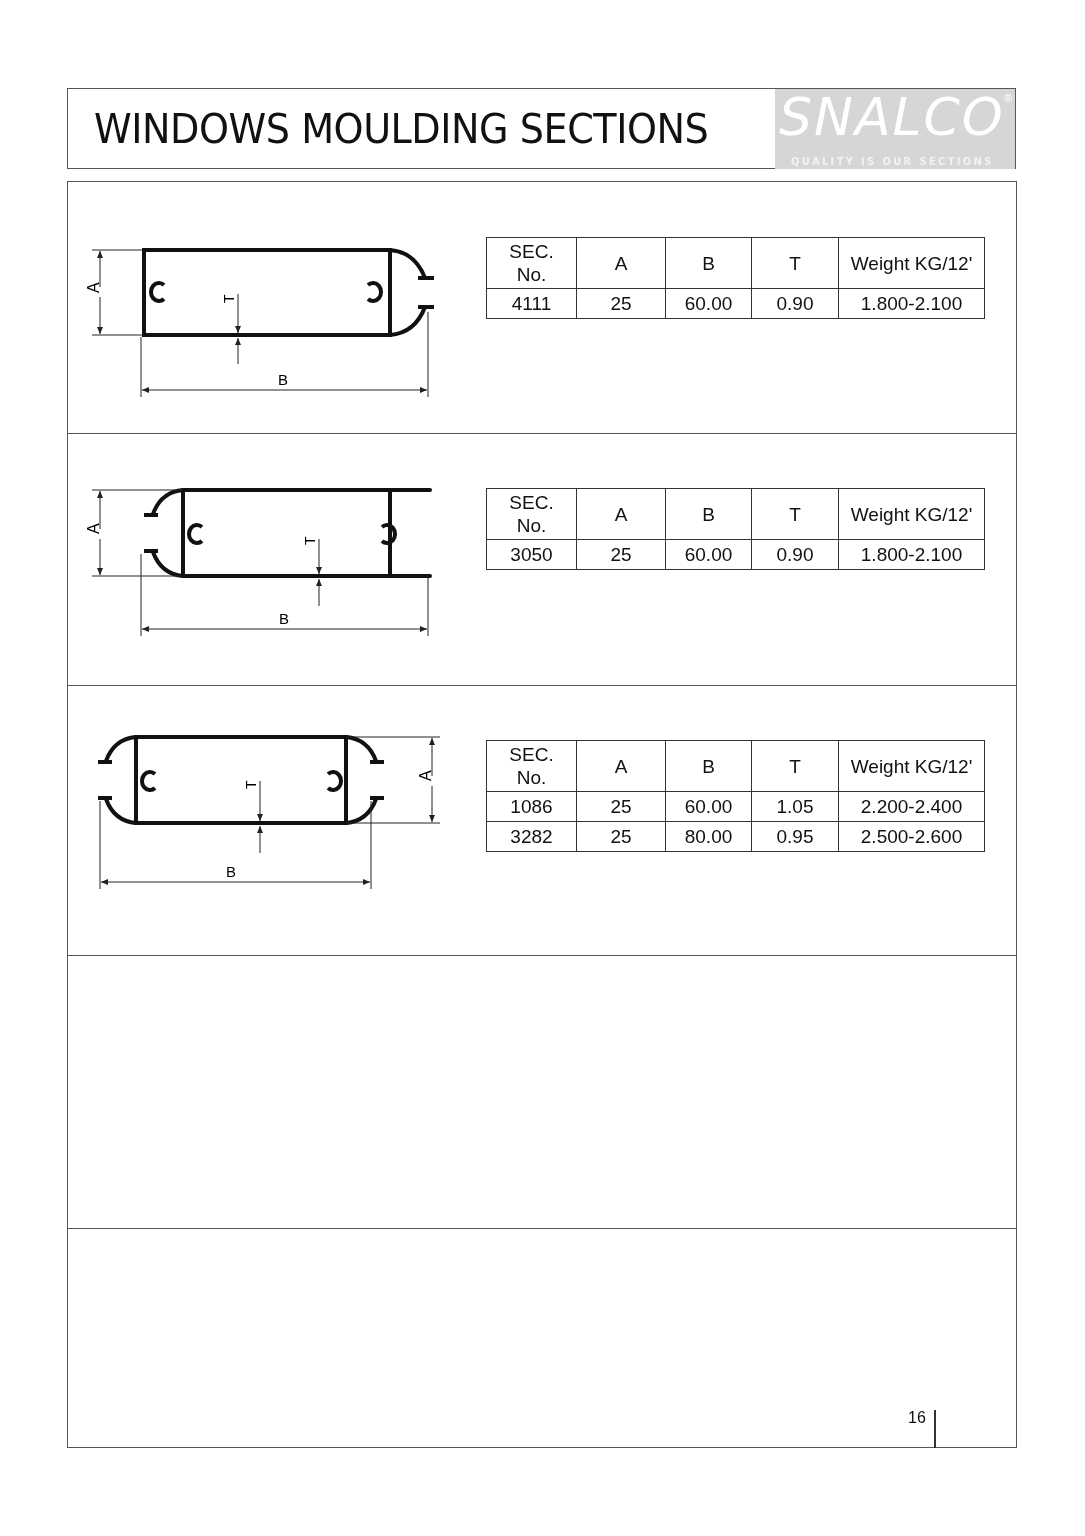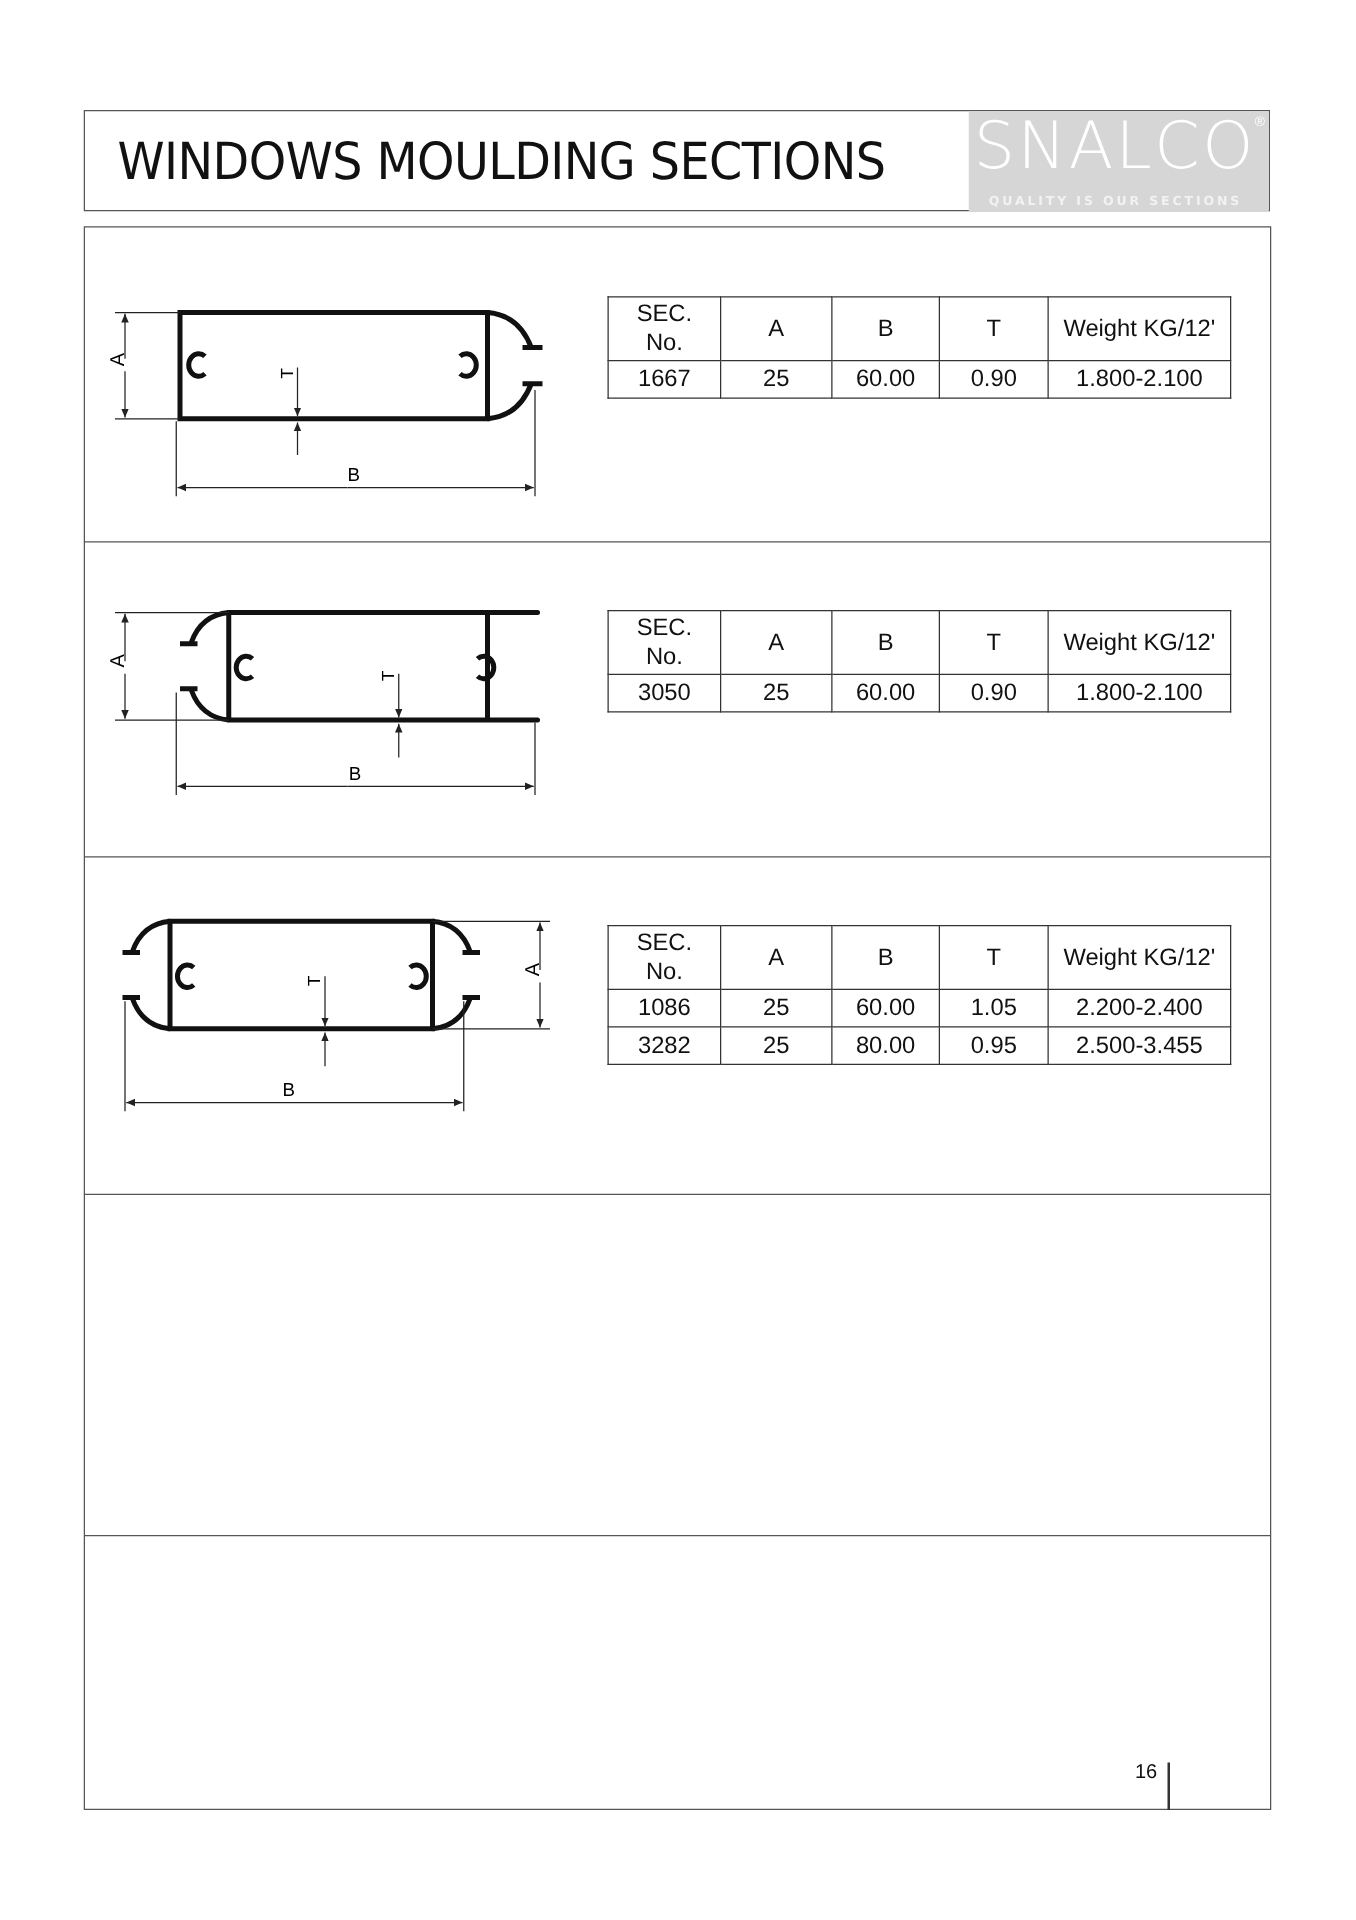--- a/index.html
+++ b/index.html
@@ -1,20 +1,20 @@
 <!DOCTYPE html>
 <html><head>
   <meta charset="utf-8">
   <style>
     html, body { margin:0; padding:0; background:#ffffff; }
     body { width:1085px; height:1536px; position:relative; font-family:"Liberation Sans", sans-serif; color:#111; overflow:hidden; }
     .title-box { position:absolute; left:67px; top:88px; width:949px; height:81px; border:1.5px solid #555; box-sizing:border-box; background:#fff; }
     .title-text { position:absolute; left:26px; top:16px; font-family:"DejaVu Sans", sans-serif; font-size:41px; font-weight:normal; letter-spacing:-0.5px; color:#111; transform:scaleX(0.93); transform-origin:left top; white-space:nowrap; }
     .logo { position:absolute; right:0; top:0; width:240px; height:80px; background:#d6d6d6; }
-    .logo-word { position:absolute; left:4px; top:-2px; font-family:"DejaVu Sans", sans-serif; font-size:52px; font-weight:200; color:#ffffff; letter-spacing:2px; white-space:nowrap; }
+    .logo-word { position:absolute; left:4px; top:-2px; font-family:"DejaVu Sans", sans-serif; font-size:52px; font-weight:200; color:#ffffff; letter-spacing:2px; white-space:nowrap;font-style:italic; }
     .logo-reg { position:absolute; right:3px; top:3px; font-size:11px; color:#ffffff; }
     .logo-tag { position:absolute; left:16px; bottom:2px; font-family:"DejaVu Sans", sans-serif; font-size:10px; font-weight:bold; color:#f2f2f2; letter-spacing:2.3px; white-space:nowrap; }
     .main-box { position:absolute; left:67px; top:181px; width:950px; height:1267px; border:1.5px solid #555; box-sizing:border-box; }
     .section { position:absolute; left:0; width:100%; border-bottom:1.5px solid #555; box-sizing:border-box; }
     .section.last { border-bottom:none; }
     .diagram { position:absolute; }
     table.spec { position:absolute; border-collapse:collapse; font-family:"Liberation Sans", sans-serif; font-size:19px; color:#111; }
     table.spec td, table.spec th { border:1.5px solid #333; text-align:center; font-weight:normal; padding:0; }
     table.spec th { height:50px; line-height:23px; }
     table.spec td { height:29px; }
@@ -73,21 +73,21 @@
     <table class="spec" style="left:418px; top:55px;">
       <tbody>
           <tr>
         <th class="col-sec"><span>SEC.</span><br><span>No.</span></th>
         <th class="col-a">A</th>
         <th class="col-b">B</th>
         <th class="col-t">T</th>
         <th class="col-w">Weight KG/12'</th>
       </tr>
       <tr>
-        <td>1667</td>
+        <td>4111</td>
         <td>25</td>
         <td>60.00</td>
         <td>0.90</td>
         <td>1.800-2.100</td>
       </tr>
     </tbody>
       </table>
   </div>
 
   <div class="section" style="top:252px; height:252px;">
@@ -199,21 +199,21 @@
         <td>25</td>
         <td>60.00</td>
         <td>1.05</td>
         <td>2.200-2.400</td>
       </tr>
       <tr>
         <td>3282</td>
         <td>25</td>
         <td>80.00</td>
         <td>0.95</td>
-        <td>2.500-3.455</td>
+        <td>2.500-2.600</td>
       </tr>
     </tbody>
       </table>
   </div>
 
   <div class="section" style="top:774px; height:273px;"></div>
   <div class="section last" style="top:1047px; height:218px;"></div>
 </div>
 
 <div class="page-number">16</div>

